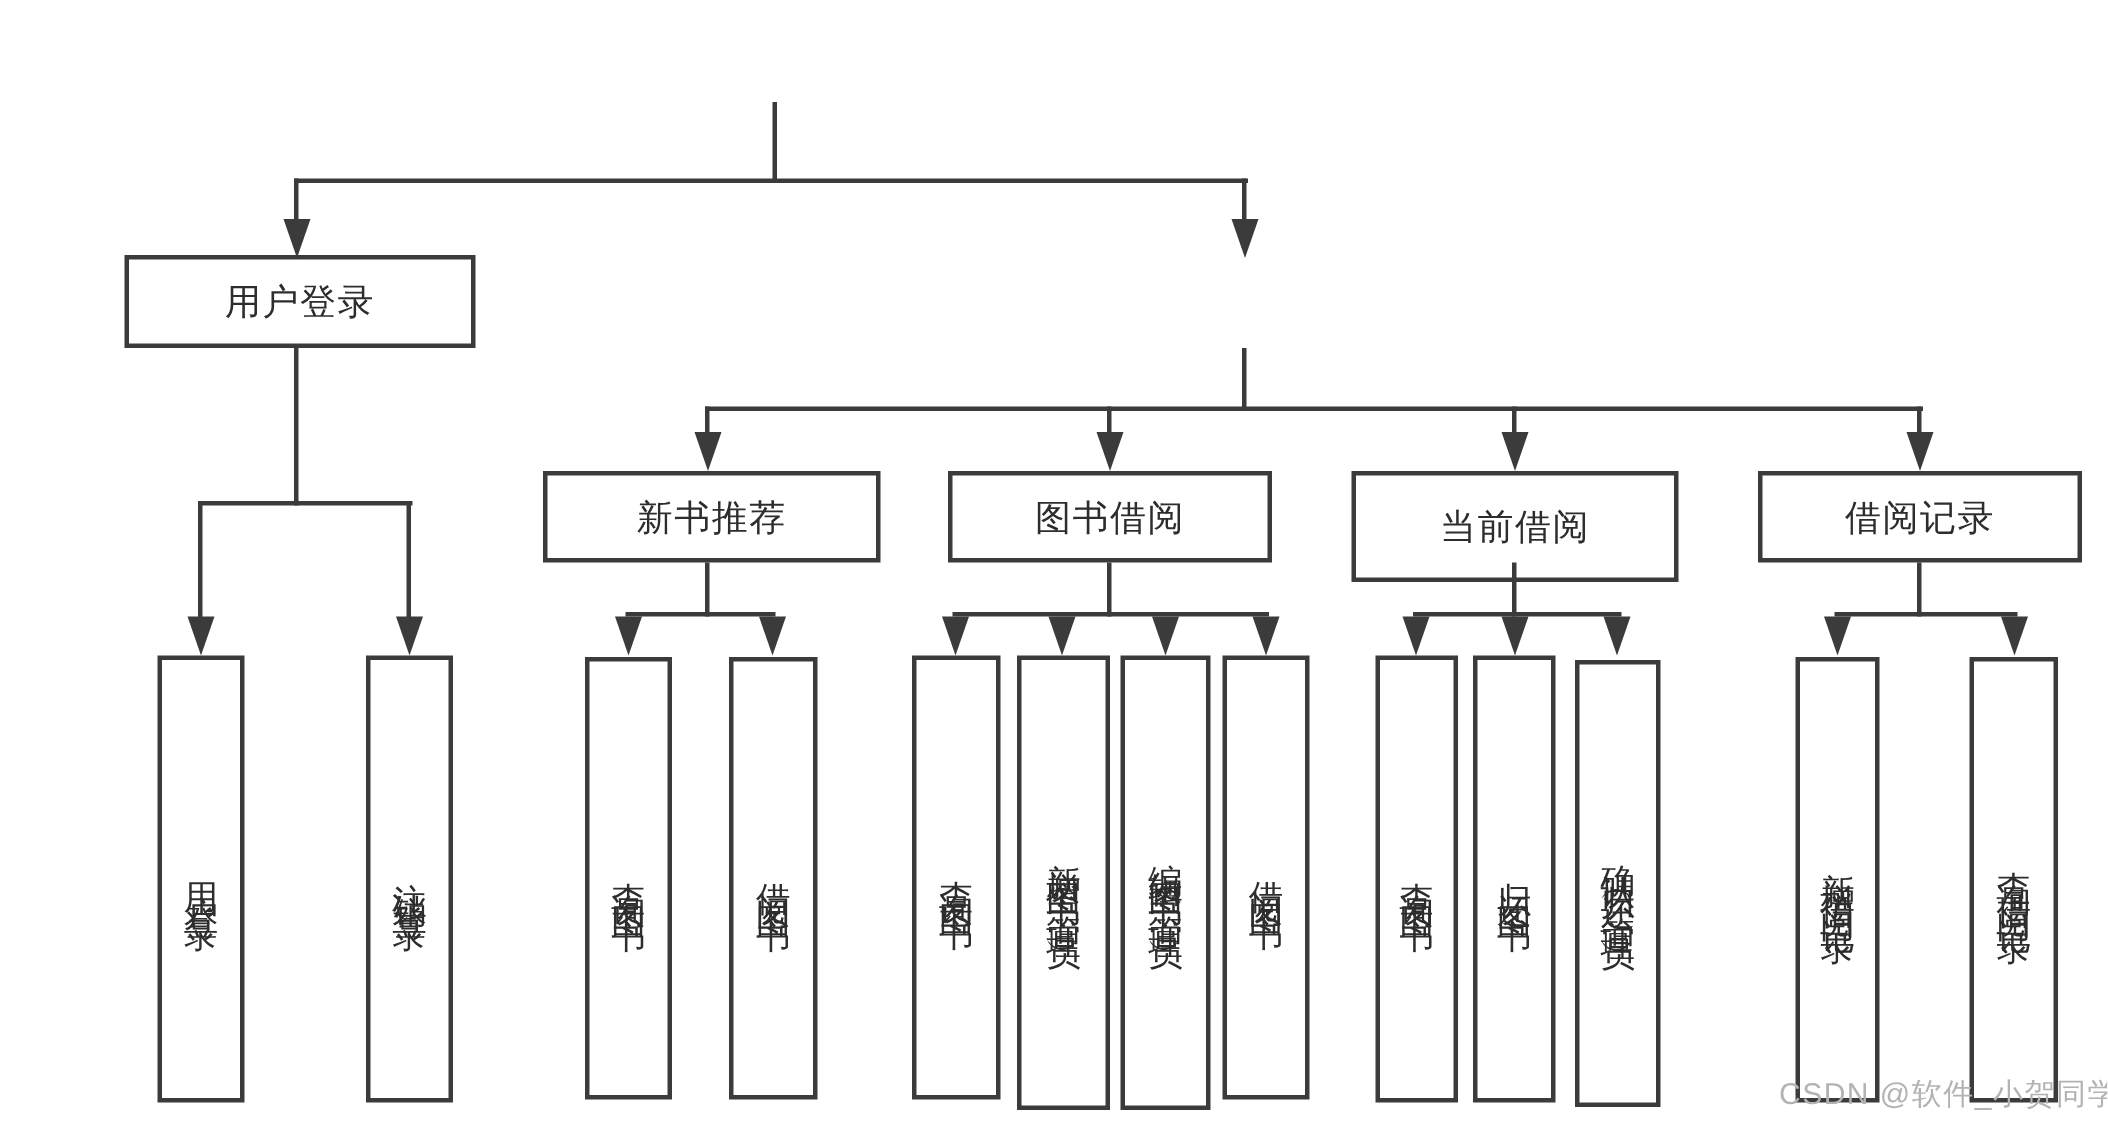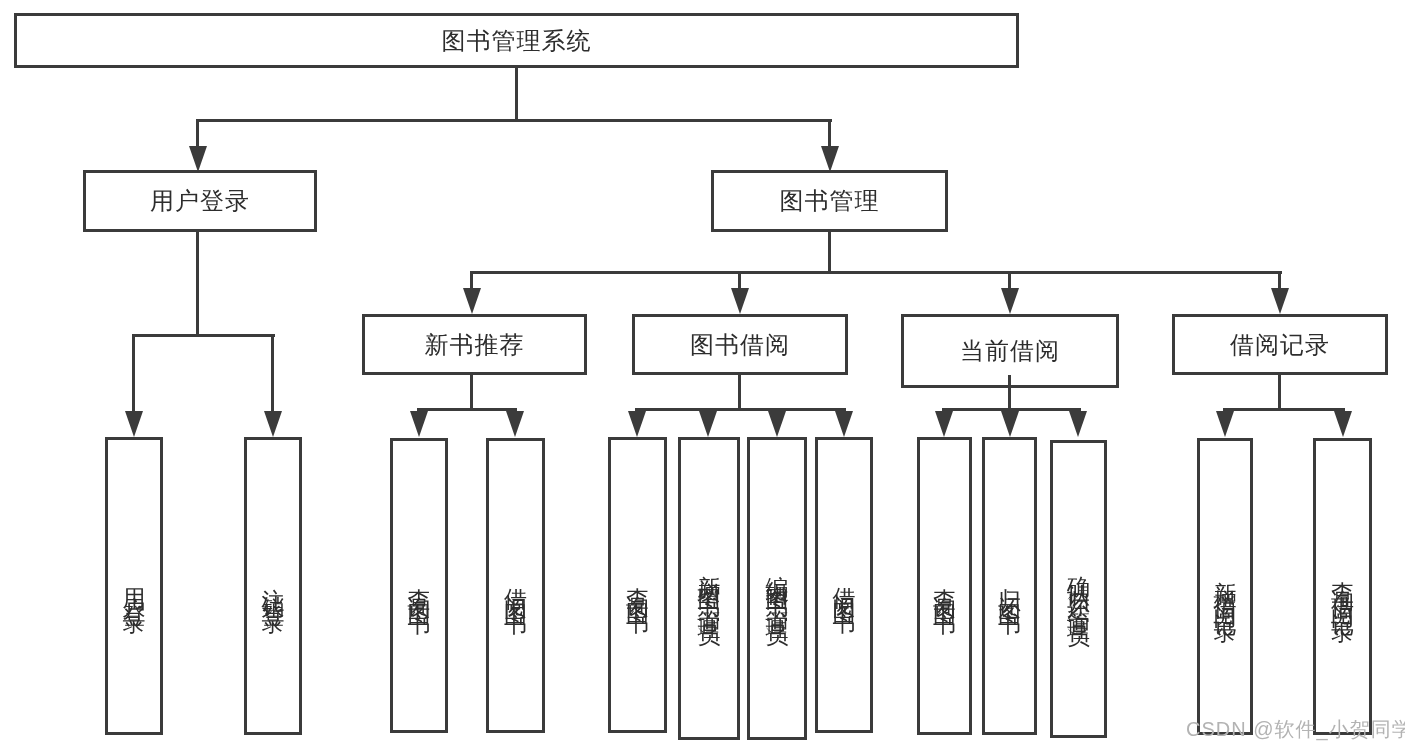--- a/index.html
+++ b/index.html
@@ -58,24 +58,22 @@
     letter-spacing: 1px;
     color: var(--wm-color);
     white-space: nowrap;
   }
 </style>
 </head>
 <body>
 
 <div id="stage">
 
-  <div class="box" style="left:14px;top:13px;width:1005px;height:55px">图书管理系统</div>
 
   <div class="box" style="left:83px;top:170px;width:234px;height:62px">用户登录</div>
-  <div class="box" style="left:711px;top:170px;width:237px;height:62px">图书管理</div>
 
   <div class="box" style="left:632px;top:314px;width:216px;height:61px">图书借阅</div>
   <div class="box" style="left:362px;top:314px;width:225px;height:61px">新书推荐</div>
   <div class="box" style="left:901px;top:314px;width:218px;height:74px">当前借阅</div>
   <div class="box" style="left:1172px;top:314px;width:216px;height:61px">借阅记录</div>
 
   <div class="box vbox" style="left:105px;top:437px;width:58px;height:298px">
     <span class="vtext">用户登录</span>
   </div>
   <div class="box vbox" style="left:244px;top:437px;width:58px;height:298px">

